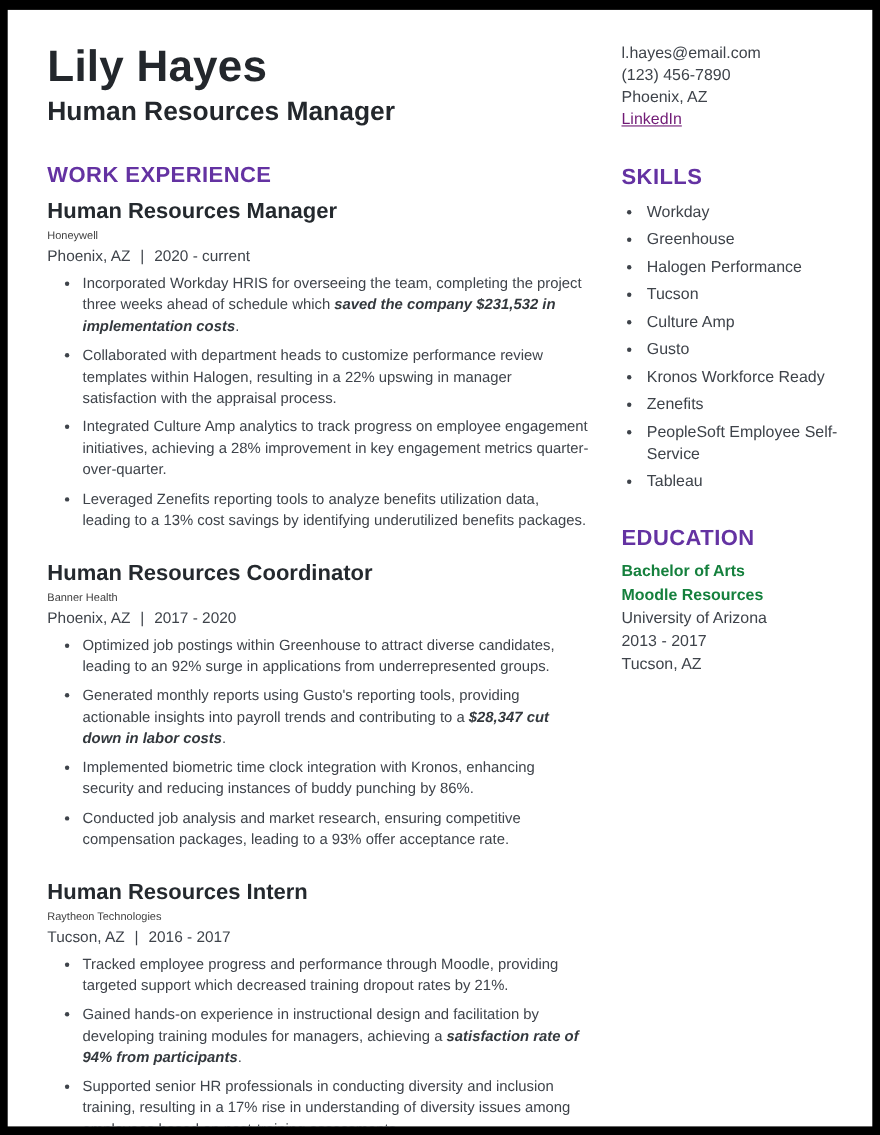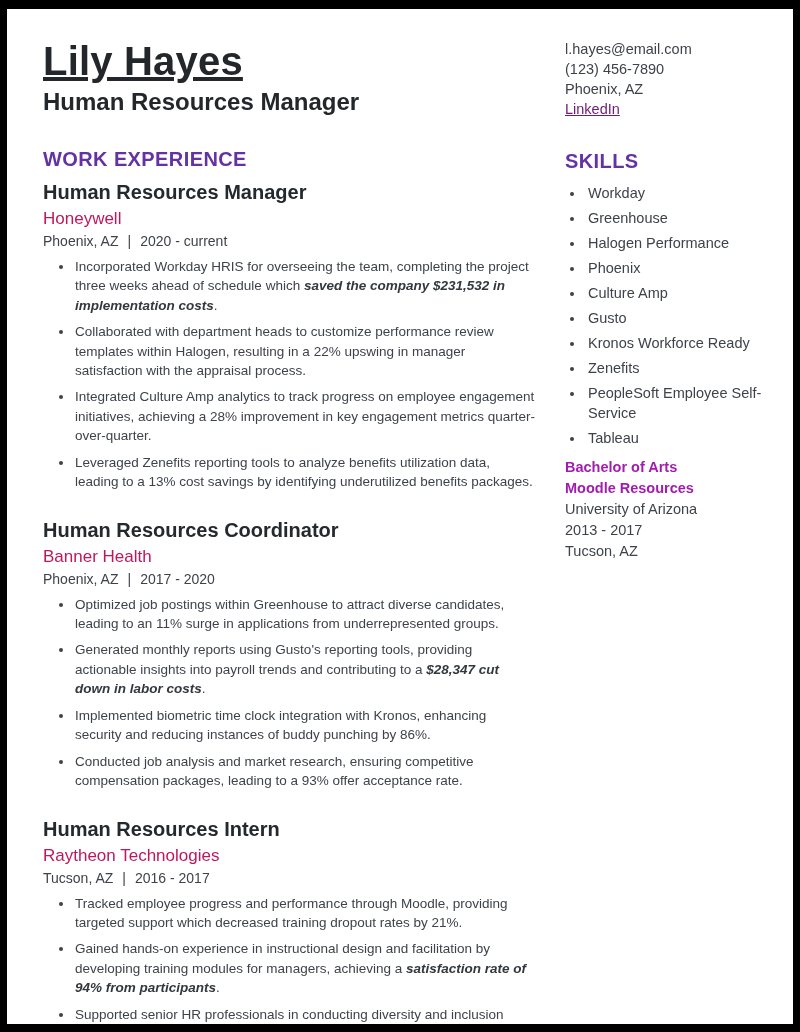--- a/index.html
+++ b/index.html
@@ -17,21 +17,21 @@
   .main {
     display:flex;
     padding:28px 30px 0 36px;
   }
   .col-left  { width:492px; }
   .col-right { width:198px; margin-left:30px; }
 
   
   .name {
     font-size:40px; font-weight:800; color:#23272c;
-    letter-spacing:0.2px; line-height:1.12; margin-top:2px;text-decoration:underline;
+    letter-spacing:0.2px; line-height:1.12; margin-top:2px;
   }
   .job-headline {
     font-size:24px; font-weight:700; color:#23272c;
     margin-top:4px;
   }
 
   
   .contact { font-size:14.5px; color:#3e434a; line-height:20px; margin-top:2px; }
   .contact .line { margin-bottom:0; }
   .link {
@@ -42,42 +42,42 @@
   .sec-heading {
     color:#6432a2; font-size:20px; font-weight:800;
     letter-spacing:0.4px;
   }
   .we-heading { margin-top:32px; }
 
   
   .jobs { margin-top:10px; }
   .job { margin-bottom:27px; }
   .job-title { font-size:20px; font-weight:700; color:#24292e; }
-  .company  { font-size:17px; color:#be185d; margin-top:5px; }
+  .company  { font-size:10px; color:#404040; margin-top:5px; }
   .meta     { font-size:14px; color:#3e434a; margin-top:4px; }
   .meta .sep { margin:0 9px; color:#3e434a; }
   .bullets  { margin-top:8px; padding-left:31px; }
   .bullets li {
     font-size:13.5px; color:#3e434a; line-height:1.44;
     margin-bottom:7px; padding-left:1px;
   }
   .bullets li .em { font-weight:700; font-style:italic; color:#33383d; }
 
   
   .skills-heading { margin-top:31px; }
   .skills-list { margin-top:10px; padding-left:20px; }
   .skills-list li {
     font-size:14.5px; color:#3e434a; line-height:1.38; margin-bottom:5px;
     padding-left:3px;
   }
 
   
   .edu-heading { margin-top:30px; }
   .edu-block { margin-top:9px; font-size:14.5px; color:#3e434a; line-height:21px; }
-  .edu-bold { font-weight:700; color:#a21caf; }
+  .edu-bold { font-weight:700; color:#15803d; }
 </style>
 </head>
 <body>
 
 <div class="page">
   <div class="main">
 
     <div class="col-left">
       <h1 class="name">Lily Hayes</h1>
       <h2 class="job-headline">Human Resources Manager</h2>
@@ -94,21 +94,21 @@
               <li>Collaborated with department heads to customize performance review templates within Halogen, resulting in a 22% upswing in manager satisfaction with the appraisal process.</li>
               <li>Integrated Culture Amp analytics to track progress on employee engagement initiatives, achieving a 28% improvement in key engagement metrics quarter-over-quarter.</li>
               <li>Leveraged Zenefits reporting tools to analyze benefits utilization data, leading to a 13% cost savings by identifying underutilized benefits packages.</li>
             </ul>
           </div>
           <div class="job">
             <h3 class="job-title">Human Resources Coordinator</h3>
             <div class="company">Banner Health</div>
             <div class="meta"><span>Phoenix, AZ</span><span class="sep">|</span><span>2017 - 2020</span></div>
             <ul class="bullets">
-              <li>Optimized job postings within Greenhouse to attract diverse candidates, leading to an 11% surge in applications from underrepresented groups.</li>
+              <li>Optimized job postings within Greenhouse to attract diverse candidates, leading to an 92% surge in applications from underrepresented groups.</li>
               <li>Generated monthly reports using Gusto's reporting tools, providing actionable insights into payroll trends and contributing to a <span class="em">$28,347 cut down in labor costs</span>.</li>
               <li>Implemented biometric time clock integration with Kronos, enhancing security and reducing instances of buddy punching by 86%.</li>
               <li>Conducted job analysis and market research, ensuring competitive compensation packages, leading to a 93% offer acceptance rate.</li>
             </ul>
           </div>
           <div class="job">
             <h3 class="job-title">Human Resources Intern</h3>
             <div class="company">Raytheon Technologies</div>
             <div class="meta"><span>Tucson, AZ</span><span class="sep">|</span><span>2016 - 2017</span></div>
             <ul class="bullets">
@@ -126,29 +126,30 @@
         <div class="line">(123) 456-7890</div>
         <div class="line">Phoenix, AZ</div>
         <div class="line"><a class="link" style="color: #701a75;">LinkedIn</a></div>
       </div>
 
       <div class="sec-heading skills-heading" style="color: rgb(100, 50, 162);">SKILLS</div>
       <ul class="skills-list">
           <li>Workday</li>
           <li>Greenhouse</li>
           <li>Halogen Performance</li>
-          <li>Phoenix</li>
+          <li>Tucson</li>
           <li>Culture Amp</li>
           <li>Gusto</li>
           <li>Kronos Workforce Ready</li>
           <li>Zenefits</li>
           <li>PeopleSoft Employee Self-Service</li>
           <li>Tableau</li>
         </ul>
 
+      <div class="sec-heading edu-heading" style="color: rgb(100, 50, 162);">EDUCATION</div>
       <div class="edu-block">
         <div class="edu-bold">Bachelor of Arts</div>
         <div class="edu-bold">Moodle Resources</div>
         <div>University of Arizona</div>
         <div>2013 - 2017</div>
         <div>Tucson, AZ</div>
       </div>
     </div>
 
   </div>

